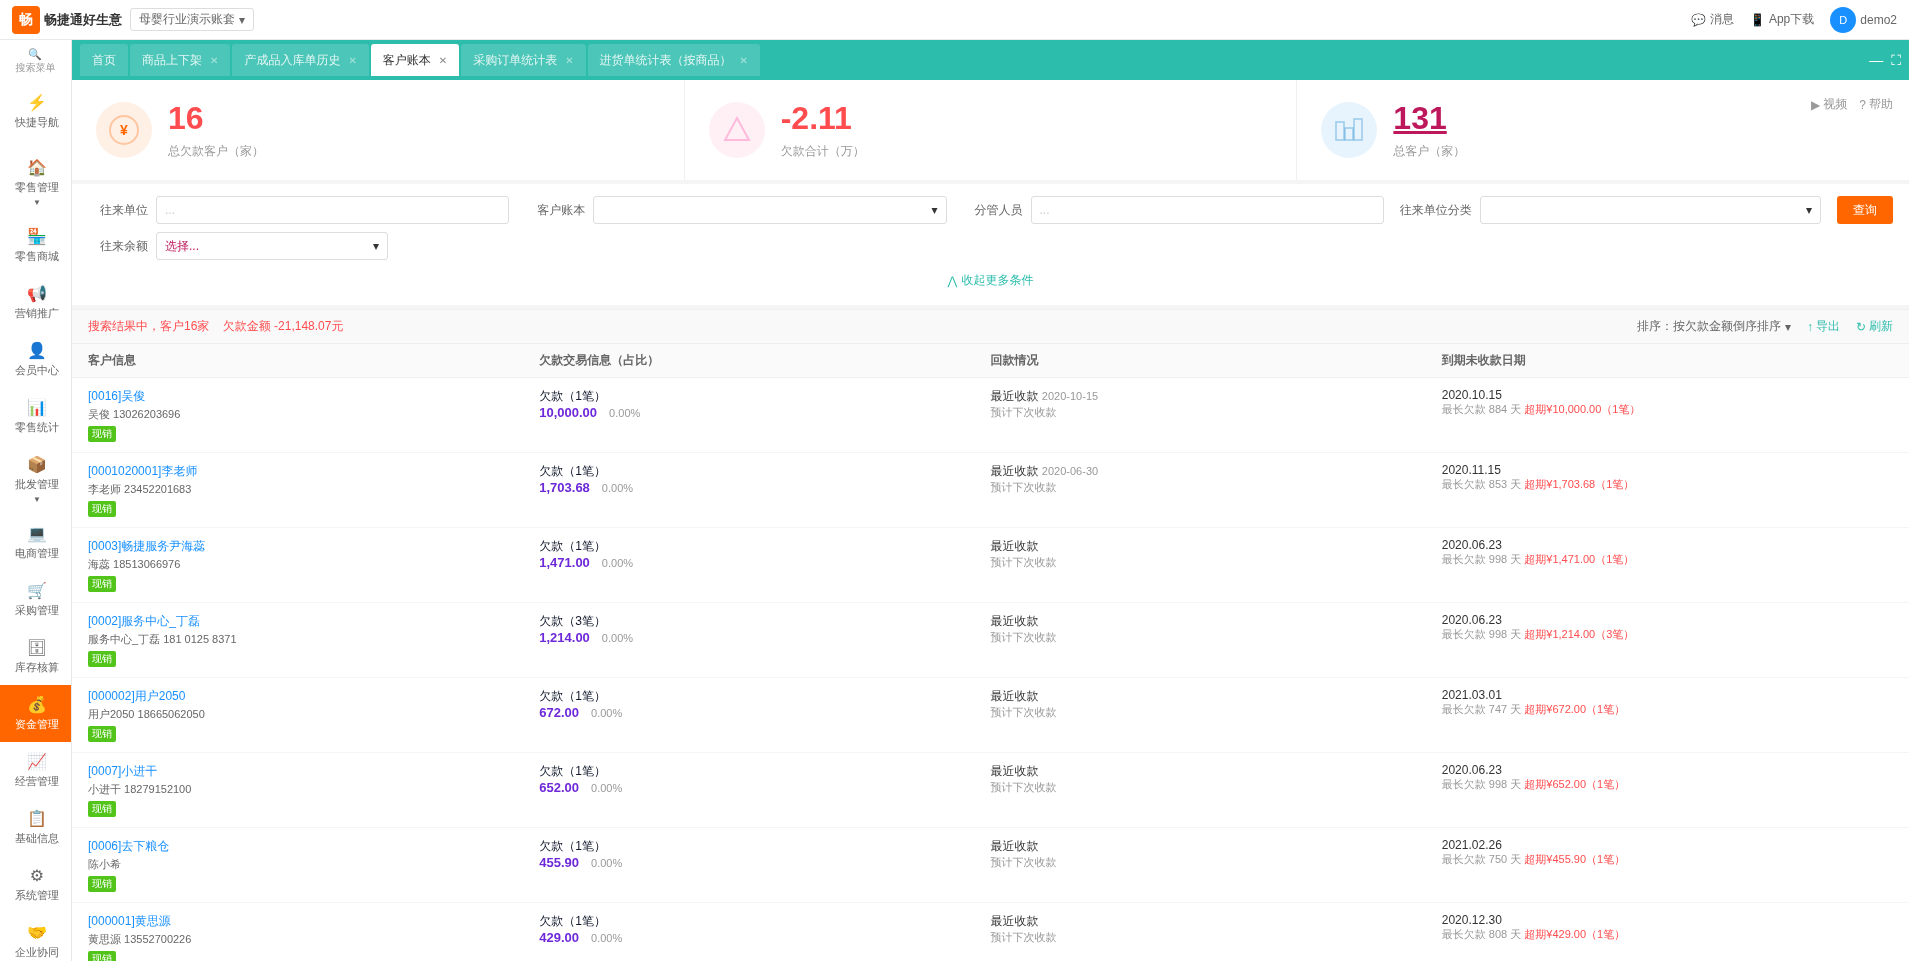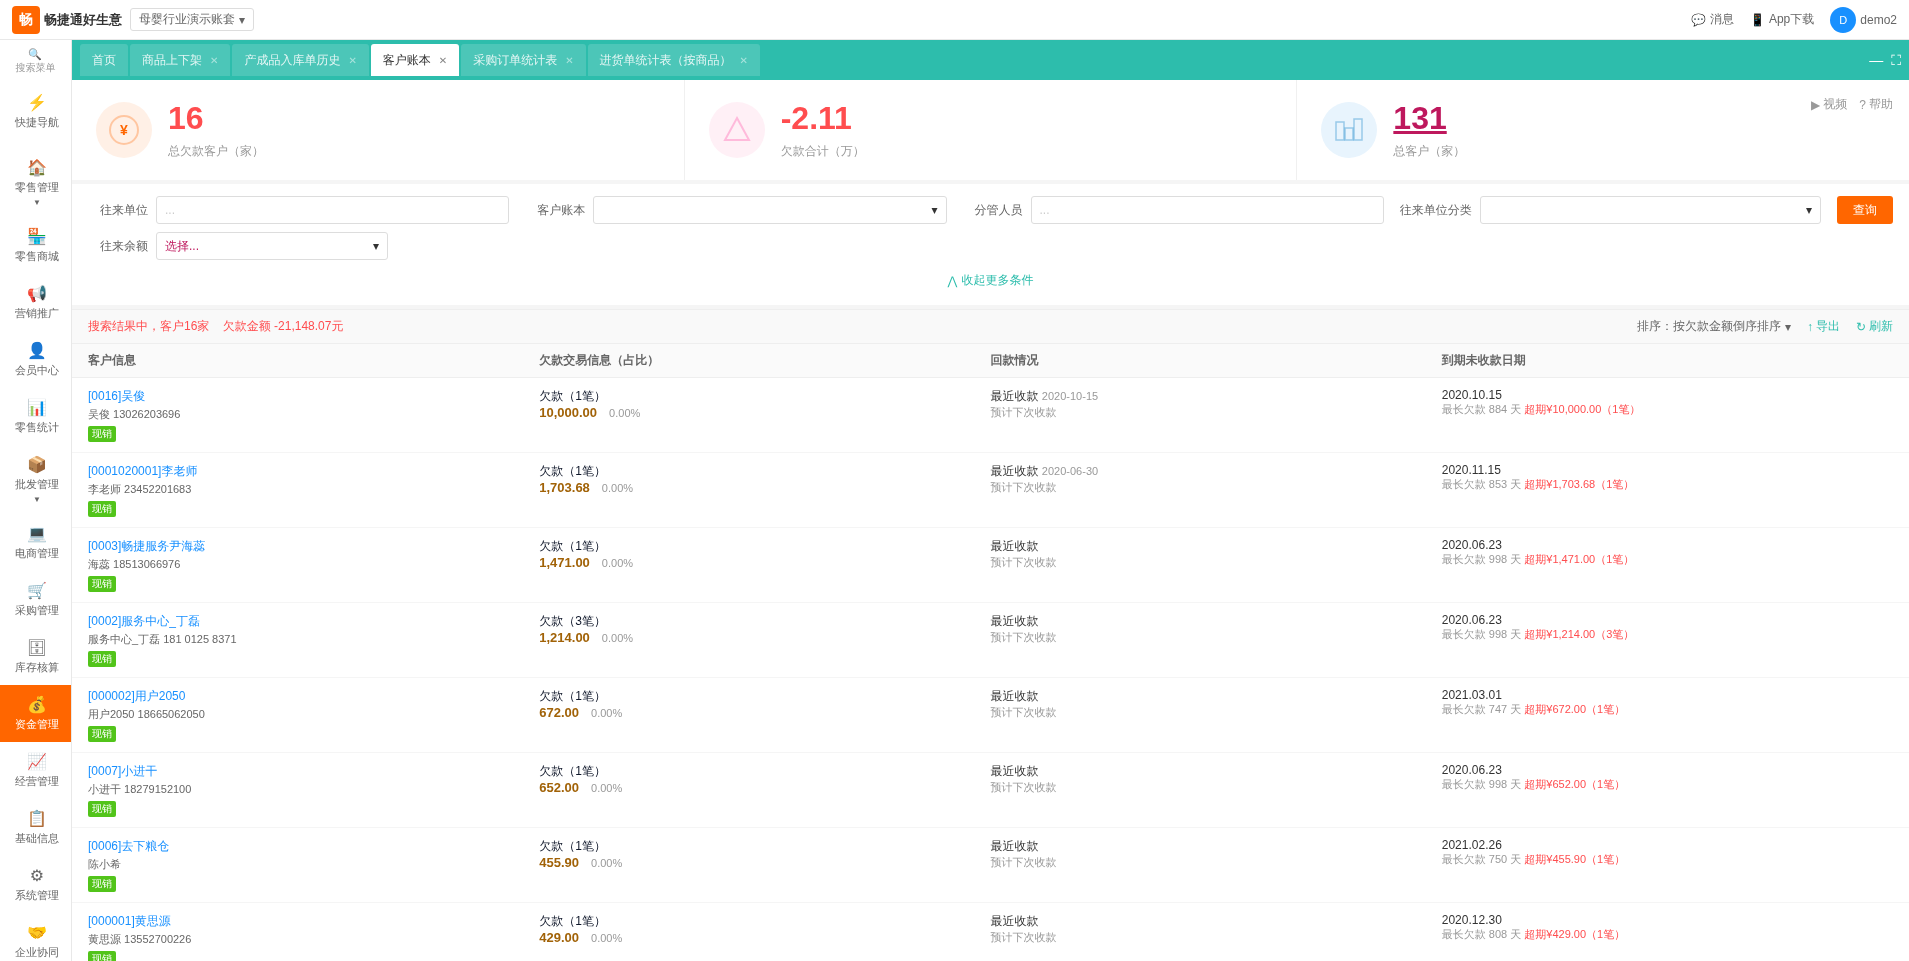--- a/index.html
+++ b/index.html
@@ -75,21 +75,21 @@
     .data-table { background: #fff; }
     .table-header { display: grid; grid-template-columns: 2fr 2fr 2fr 2fr; padding: 8px 16px; border-bottom: 1px solid #eee; background: #fafafa; }
     .th { font-size: 12px; color: #666; font-weight: 600; }
     .table-row { display: grid; grid-template-columns: 2fr 2fr 2fr 2fr; padding: 10px 16px; border-bottom: 1px solid #f5f5f5; align-items: start; }
 
     .customer-name { color: #1890ff; cursor: pointer; font-size: 12px; text-decoration: none; }
     .customer-phone { color: #666; font-size: 11px; margin: 2px 0; }
     .customer-tag { display: inline-block; background: #52c41a; color: #fff; font-size: 10px; padding: 1px 4px; border-radius: 2px; margin-top: 2px; }
 
     .debt-count { color: #0f172a; font-size: 12px; }
-    .debt-amount { color: #a16207; font-size: 13px; font-weight: bold; }
+    .debt-amount { color: #6d28d9; font-size: 13px; font-weight: bold; }
     .debt-percent { color: #999; font-size: 11px; margin-left: 8px; }
 
     .return-date { color: #999; font-size: 11px; }
     .return-label { color: #333; font-size: 12px; }
     .return-next { color: #999; font-size: 11px; }
 
     .due-date { color: #333; font-size: 12px; }
     .due-overdue { color: #ff4d4f; font-size: 11px; margin-top: 2px; cursor: pointer; }
     .due-days { color: #999; font-size: 11px; }
 

